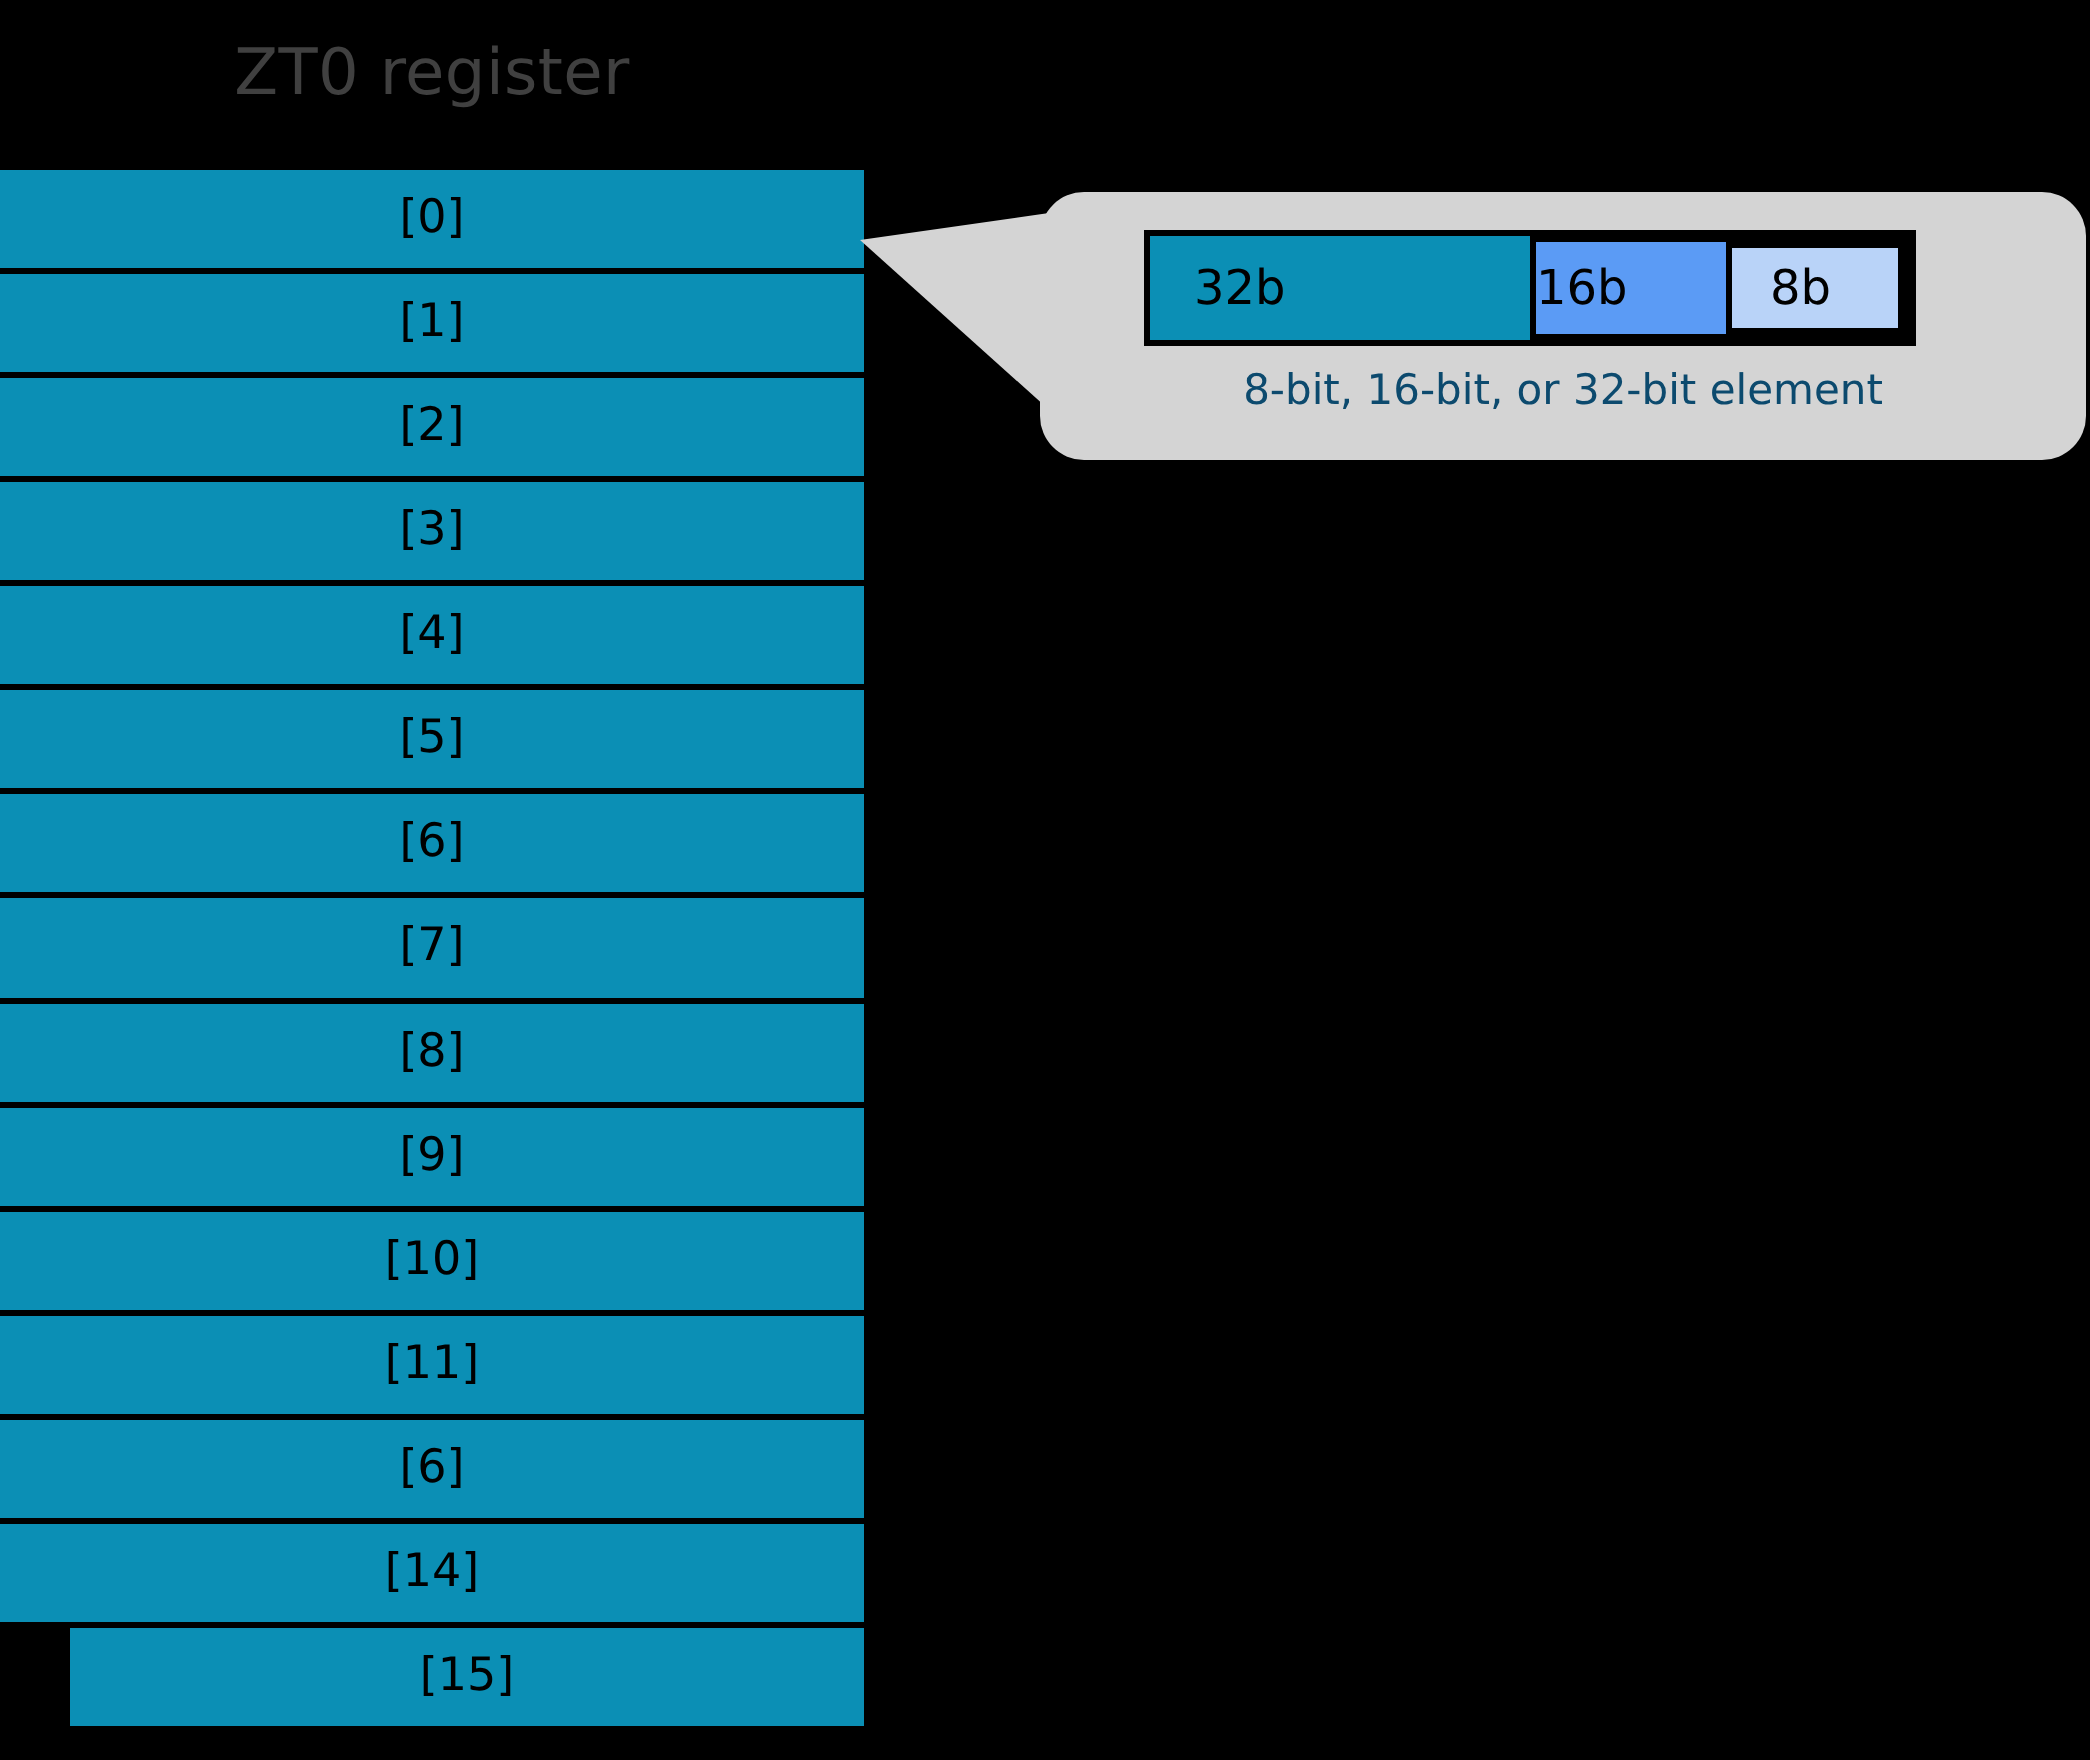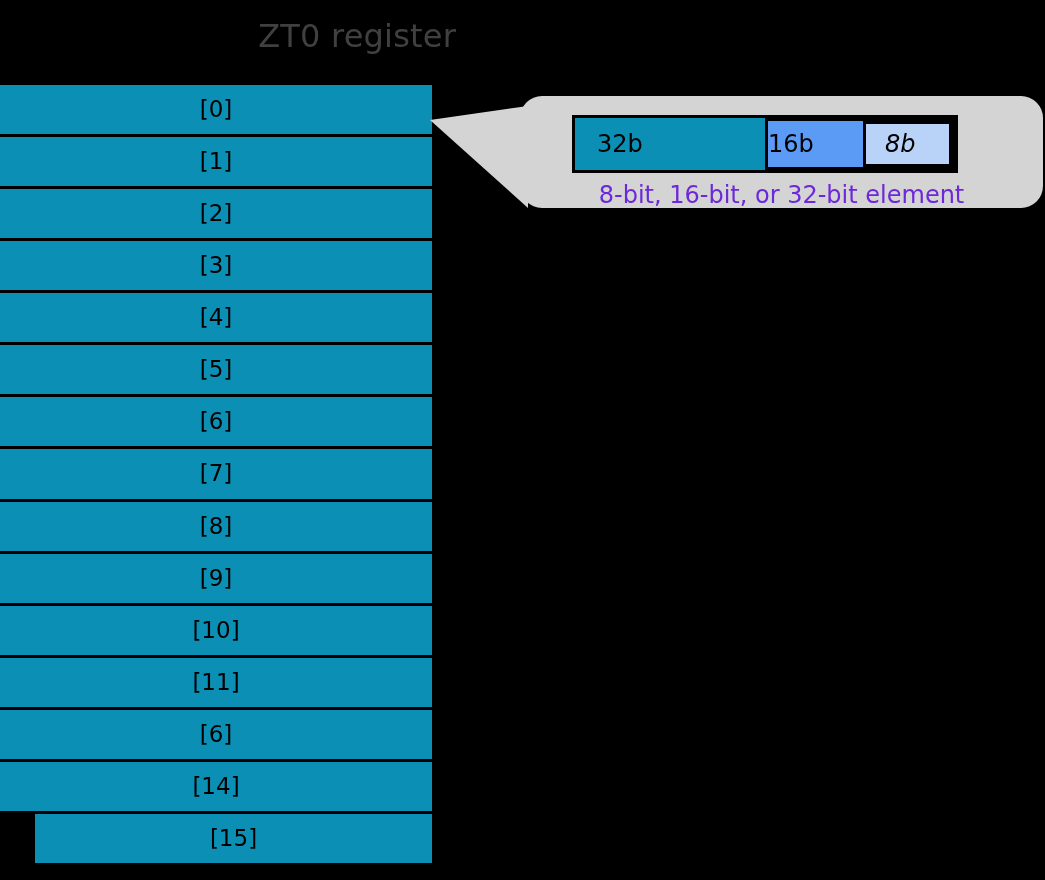--- a/index.html
+++ b/index.html
@@ -14,28 +14,27 @@
     overflow: hidden;
     font-family: "DejaVu Sans", "Liberation Sans", sans-serif;
   }
 
   
   #register-title {
     position: absolute;
     left: 0px;
     top: 16px;
     width: 432px;
-    text-align: right;
+    text-align: center;
     color: #404040;
     font-size: 32px;
     font-weight: 400;
     letter-spacing: 0.2px;
     line-height: 40px;
     white-space: nowrap;
-    margin-left: 24px;
   }
 
   
   #register-column {
     position: absolute;
     left: 0px;
     top: 82px;
     width: 432px;
     height: 784px;
     display: flex;
@@ -67,21 +66,21 @@
     left: 520px;
     top: 96px;
     width: 523px;
     height: 134px;
   }
   #callout-body {
     position: absolute;
     left: 0px;
     top: 0px;
     width: 523px;
-    height: 112px;
+    height: 134px;
     background: #d4d4d4;
     border-radius: 22px;
     box-sizing: border-box;
   }
   #callout-tail {
     position: absolute;
     left: -90px;
     top: 8px;
     width: 100px;
     height: 110px;
@@ -121,32 +120,31 @@
     height: 52px;
     background: #5b9bf5;
   }
   #box-8b {
     left: 291px;
     top: 6px;
     width: 89px;
     height: 46px;
     background: #b9d3f8;
     padding-left: 19px;
-    font-style: italic;
   }
 
   
   #callout-caption {
     position: absolute;
     left: 0px;
     top: 82px;
     width: 523px;
     text-align: center;
-    color: #6d28d9;
-    font-size: 24px;
+    color: #0c4a6e;
+    font-size: 21px;
     line-height: 34px;
     white-space: nowrap;
   }
 </style>
 </head>
 <body>
 
 <div>
 
   <div id="register-title">ZT0 register</div>

